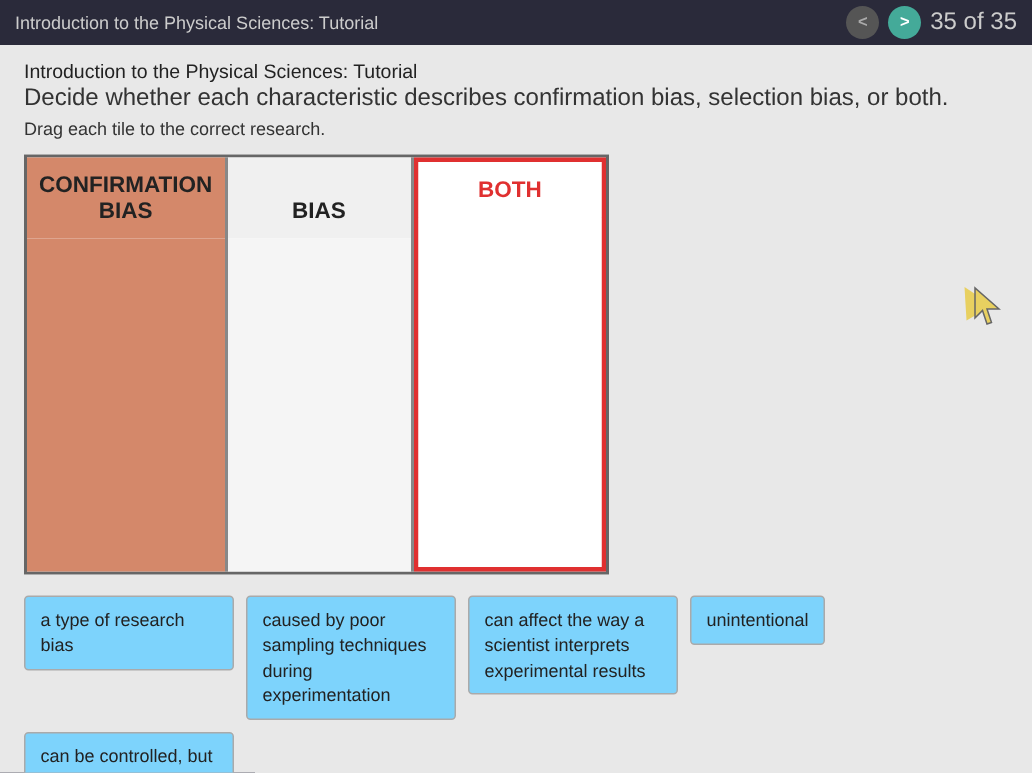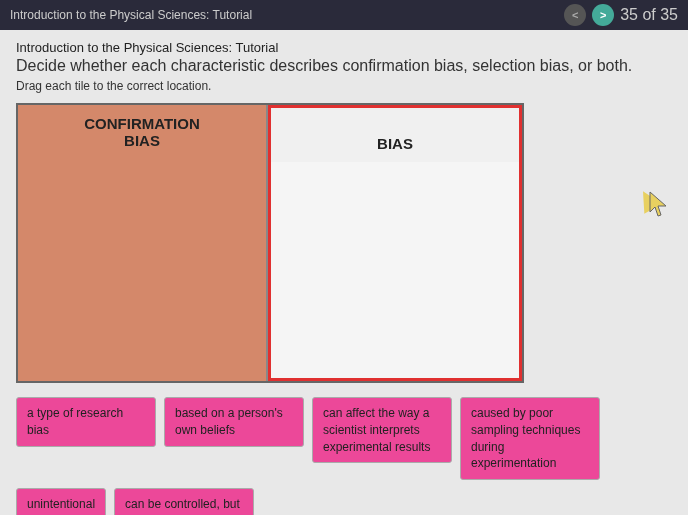--- a/index.html
+++ b/index.html
@@ -74,21 +74,21 @@
       font-size: 12px;
       color: #333;
       margin-bottom: 10px;
     }
 
     .drop-area {
       background: white;
       border: 2px solid #666;
       display: flex;
       flex-direction: row;
-      width: 508px;
+      width: 390px;
       height: 280px;
       margin-bottom: 14px;
     }
 
     .drop-column {
       flex: 1;
       display: flex;
       flex-direction: column;
       border-right: 2px solid #888;
     }
@@ -140,21 +140,21 @@
     }
 
     .tiles-area {
       display: flex;
       flex-wrap: wrap;
       gap: 8px;
       align-items: flex-start;
     }
 
     .tile {
-      background: #ec4899;
+      background: #7dd3fc;
       border: 1px solid #aaa;
       border-radius: 3px;
       padding: 7px 10px;
       font-size: 12px;
       color: #222;
       cursor: grab;
       min-width: 90px;
       max-width: 140px;
       line-height: 1.4;
     }
@@ -188,47 +188,52 @@
   <div class="top-bar-nav">
     <button class="nav-btn nav-btn-left">&lt;</button>
     <button class="nav-btn nav-btn-right">&gt;</button>
     <span class="nav-counter">35 of 35</span>
   </div>
 </div>
 
 <div class="main-content">
   <div class="instruction-title">Introduction to the Physical Sciences: Tutorial</div>
   <div class="instruction-sub">Decide whether each characteristic describes confirmation bias, selection bias, or both.</div>
-  <div class="drag-instruction">Drag each tile to the correct location.</div>
+  <div class="drag-instruction">Drag each tile to the correct research.</div>
 
   <div class="drop-area">
 
     <div class="drop-column col-confirmation">
       <div class="column-header">
         <span>CONFIRMATION</span><br>
         <span>BIAS</span>
       </div>
       <div class="column-body"></div>
     </div>
 
     <div class="drop-column col-selection">
       <div class="column-header">
         <br>
         <span>BIAS</span>
       </div>
       <div class="column-body"></div>
     </div>
 
+    <div class="drop-column col-both">
+      <div class="column-header">
+        <span>BOTH</span>
+      </div>
+      <div class="column-body"></div>
+    </div>
   </div>
 
   <div class="tiles-area">
     <div class="tile">a type of research bias</div>
-    <div class="tile">based on a person's own beliefs</div>
+    <div class="tile">caused by poor sampling techniques during experimentation</div>
     <div class="tile">can affect the way a scientist interprets experimental results</div>
-    <div class="tile">caused by poor sampling techniques during experimentation</div>
     <div class="tile">unintentional</div>
     <div class="tile">can be controlled, but never eliminated</div>
   </div>
 </div>
 
 <div class="cursor-arrow">
   <svg width="20" height="28" viewBox="0 0 20 28" style="position:absolute; right:-30px; top:0;">
     <polygon points="2,2 2,22 7,17 10,26 13,25 10,16 18,16" fill="#e8d060" stroke="#666" stroke-width="1"></polygon>
   </svg>
 </div>

